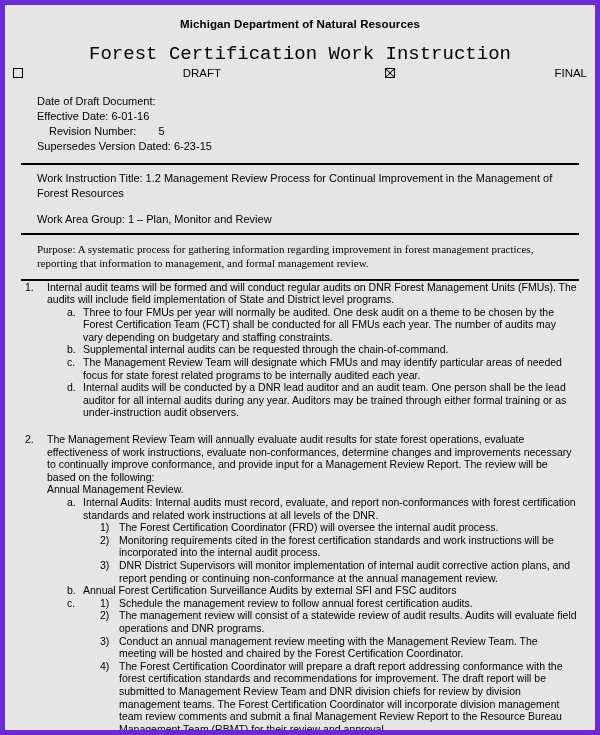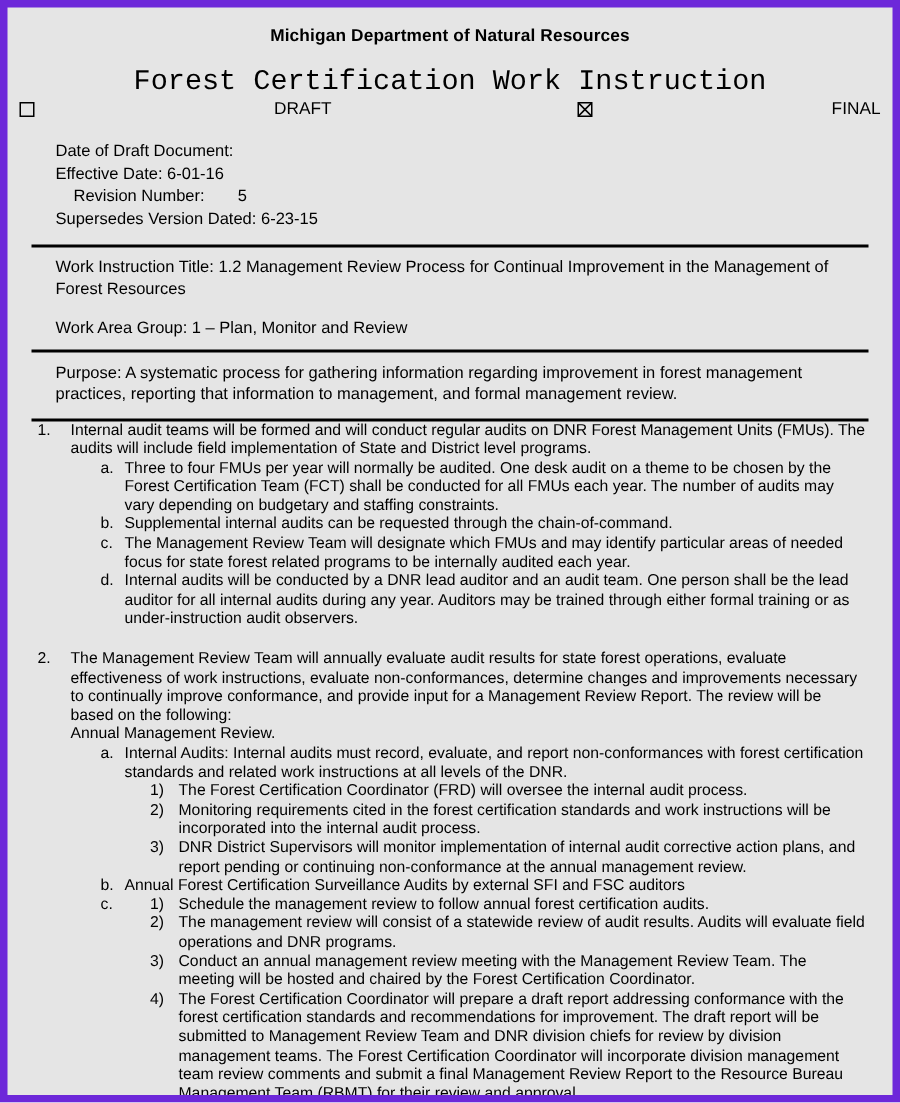--- a/index.html
+++ b/index.html
@@ -113,21 +113,21 @@
     font-size: 11px;
     line-height: 14.5px;
   }
   .info-block p { margin: 0; }
   .info-block p + p { margin-top: 12px; }
   .purpose-block {
     padding: 7px 22px 8px 24px;
     font-size: 11px;
     line-height: 14.5px;
   }
-  .purpose-block p { margin: 0; }
+  .purpose-block p { margin: 0; font-family: Liberation Serif, serif; }
 
   
   .body-area {
     padding: 0 10px 0 6px;
   }
   .section-heading {
     font-size: 13.5px;
     line-height: 18px;
     margin: 16px 0 7px 8px;
     font-weight: normal;

